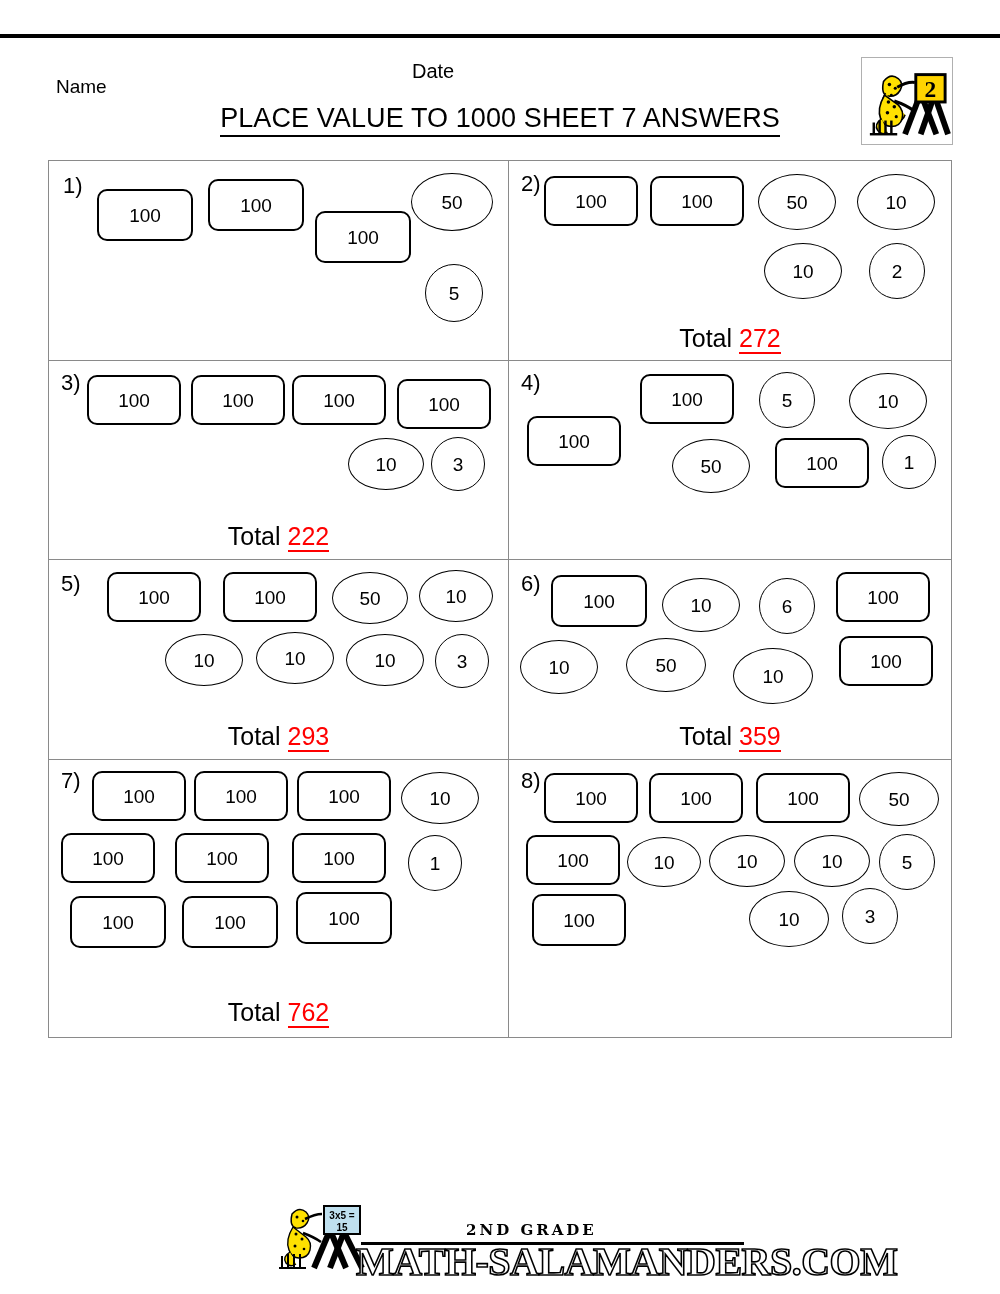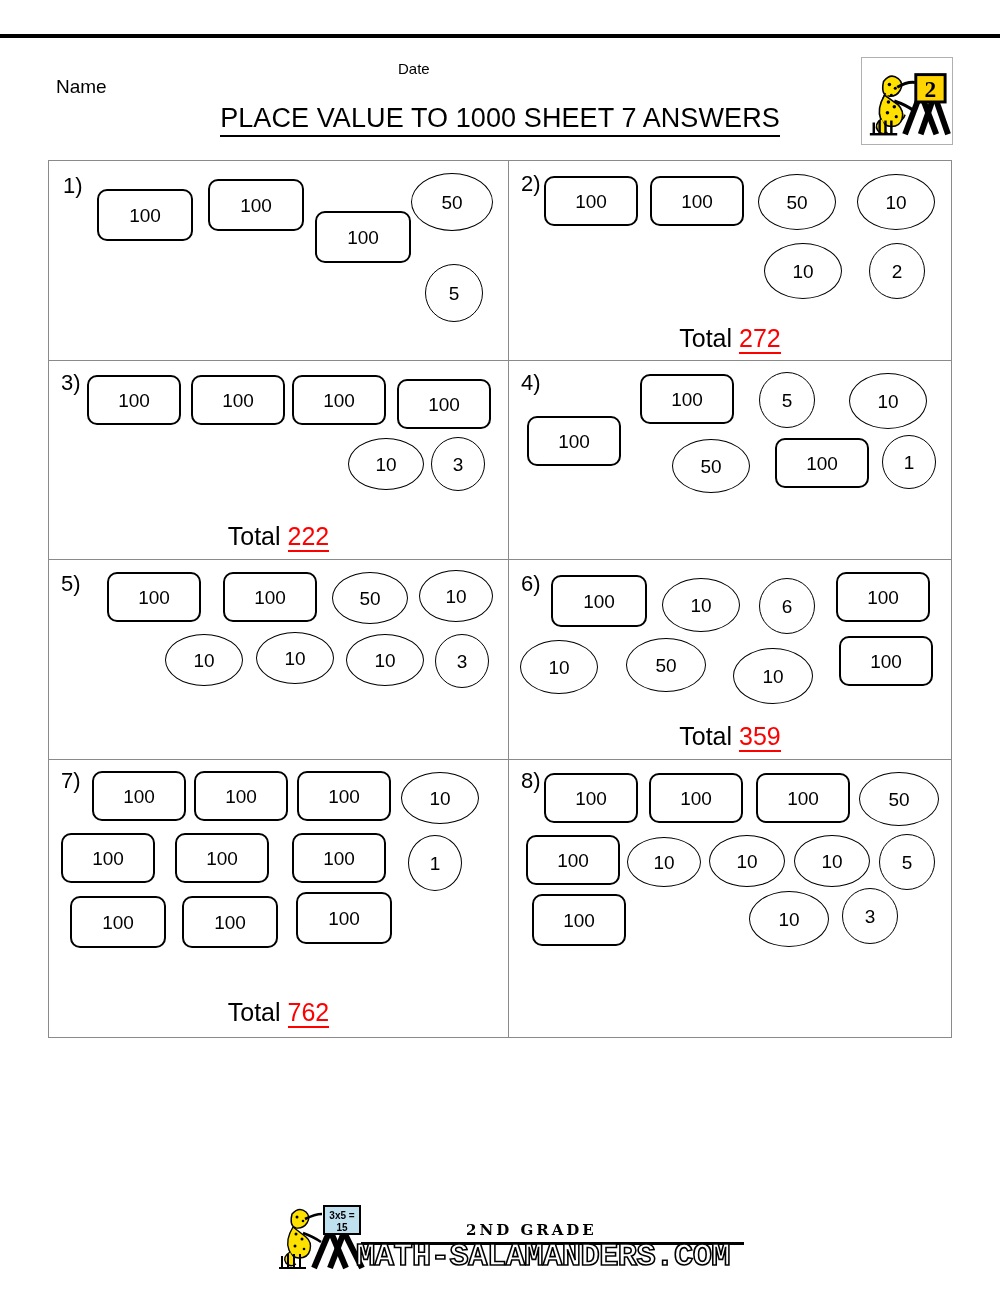--- a/index.html
+++ b/index.html
@@ -23,22 +23,22 @@
     width: 1000px; height: 4px;
     background: #000000;
   }
   #name-label {
     position: absolute;
     left: 56px; top: 76px;
     font-size: 19px;
   }
   #date-label {
     position: absolute;
-    left: 398px; top: 60px;
-    font-size: 15px;
+    left: 412px; top: 60px;
+    font-size: 20px;
   }
   #page-title {
     position: absolute;
     left: 0; top: 103px;
     width: 1000px;
     text-align: center;
     font-size: 27px;
     letter-spacing: .1px;
   }
   #page-title span {
@@ -134,22 +134,22 @@
   #footer-rule {
     position: absolute;
     left: 85px; top: 44px;
     width: 383px; height: 3px;
     background: #000000;
   }
   #footer-domain {
     position: absolute;
     left: 80px; top: 40px;
     width: 390px;
-    font-family: Liberation Mono, monospace;
-    font-size: 32px;
+    font-family: Liberation Serif, serif;
+    font-size: 40px;
     font-weight: bold;
     letter-spacing: -0.5px;
     color: #ffffff;
     -webkit-text-stroke: 1.6px #000000;
     white-space: nowrap;
   }
 </style>
 </head>
 <body>
 
@@ -267,20 +267,24 @@
     <div class="shapes">
         <div class="tok rect" style="left: 58px; top: 12px; width: 94px; height: 50px;">100</div>
         <div class="tok rect" style="left: 174px; top: 12px; width: 94px; height: 50px;">100</div>
         <div class="tok ellipse" style="left: 283px; top: 12px; width: 76px; height: 52px;">50</div>
         <div class="tok ellipse" style="left: 370px; top: 10px; width: 74px; height: 52px;">10</div>
         <div class="tok ellipse" style="left: 116px; top: 74px; width: 78px; height: 52px;">10</div>
         <div class="tok ellipse" style="left: 207px; top: 72px; width: 78px; height: 52px;">10</div>
         <div class="tok ellipse" style="left: 297px; top: 74px; width: 78px; height: 52px;">10</div>
         <div class="tok ellipse" style="left: 386px; top: 74px; width: 54px; height: 54px;">3</div>
       </div>
+    <div class="total" style="top:162px;">
+      <span>Total</span>
+      <span class="ans">293</span>
+    </div>
   </div>
 
   <div class="cell col2 row3">
     <div class="qnum" style="left:12px; top:13px;">6)</div>
     <div class="shapes">
         <div class="tok rect" style="left: 42px; top: 15px; width: 96px; height: 52px;">100</div>
         <div class="tok ellipse" style="left: 153px; top: 18px; width: 78px; height: 54px;">10</div>
         <div class="tok ellipse" style="left: 250px; top: 18px; width: 56px; height: 56px;">6</div>
         <div class="tok rect" style="left: 327px; top: 12px; width: 94px; height: 50px;">100</div>
         <div class="tok ellipse" style="left: 11px; top: 80px; width: 78px; height: 54px;">10</div>

